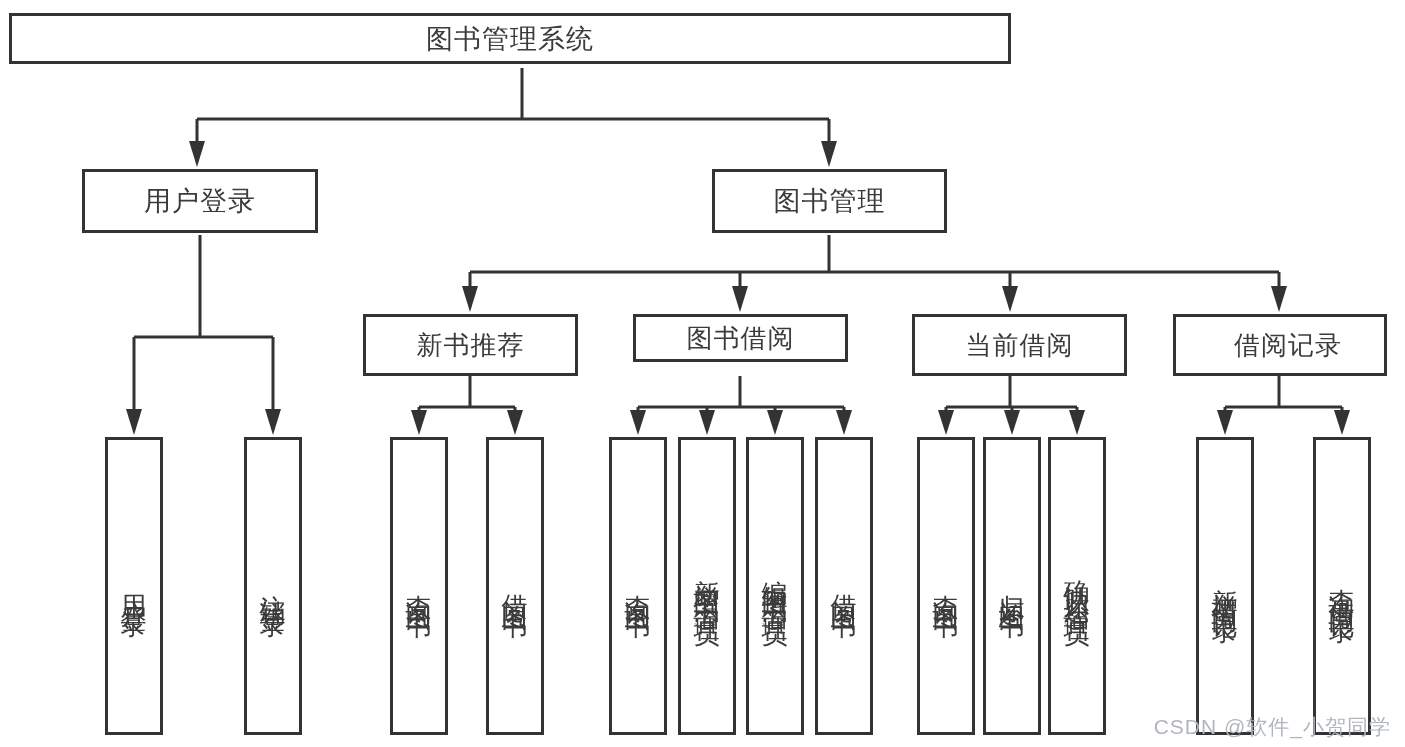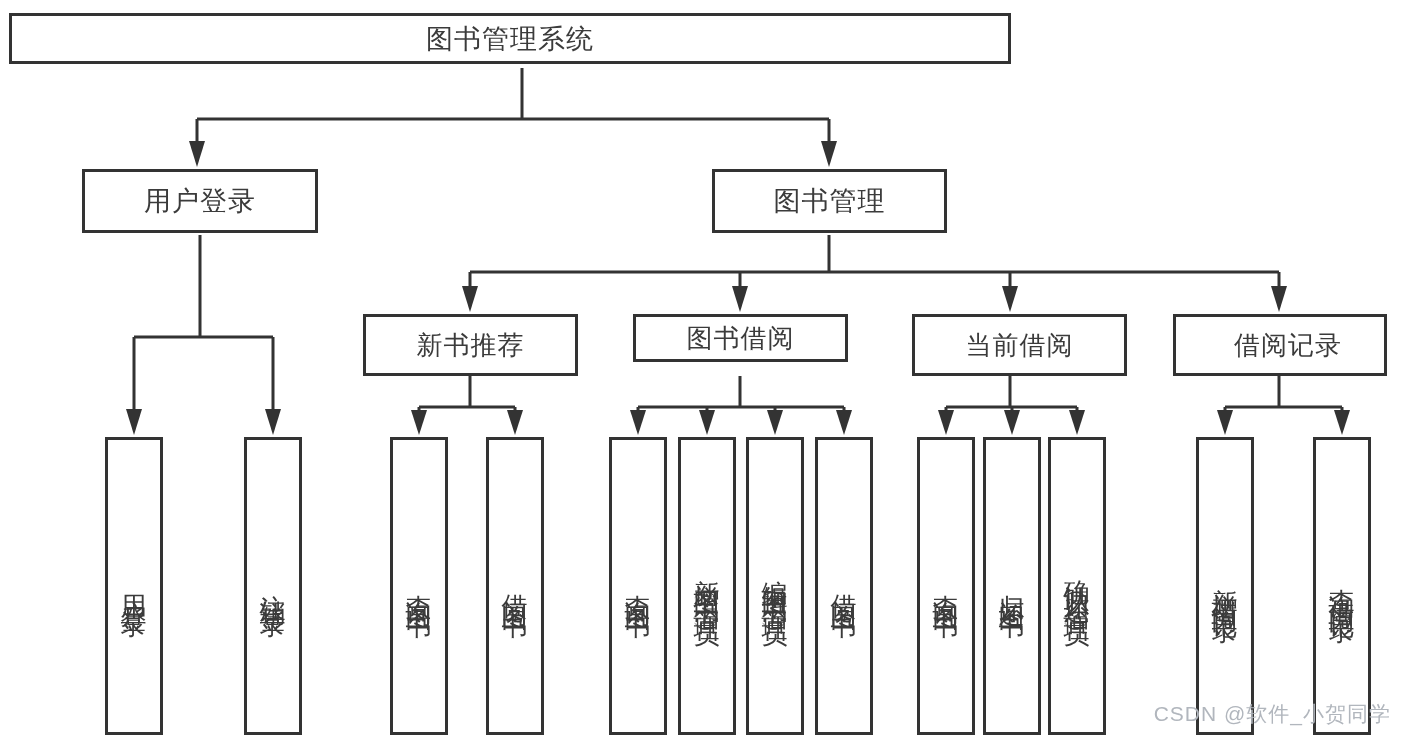--- a/index.html
+++ b/index.html
@@ -23,21 +23,21 @@
     text-align:center;
   }
   .hbox{font-size:27px;letter-spacing:1px;}
   .l3{font-size:26px;}
   .vbox{
     width:58px;top:437px;height:298px;
     writing-mode:vertical-rl;
     font-size:26px;letter-spacing:6px;line-height:1;
   }
   .watermark{
-    position:absolute;right:14px;bottom:19px;
+    position:absolute;right:14px;bottom:6px;
     font-size:21px;letter-spacing:1px;
     color:var(--watermark);
     z-index:5;white-space:nowrap;
   }
 </style>
 </head>
 <body>
 
 <div class="canvas">
 

